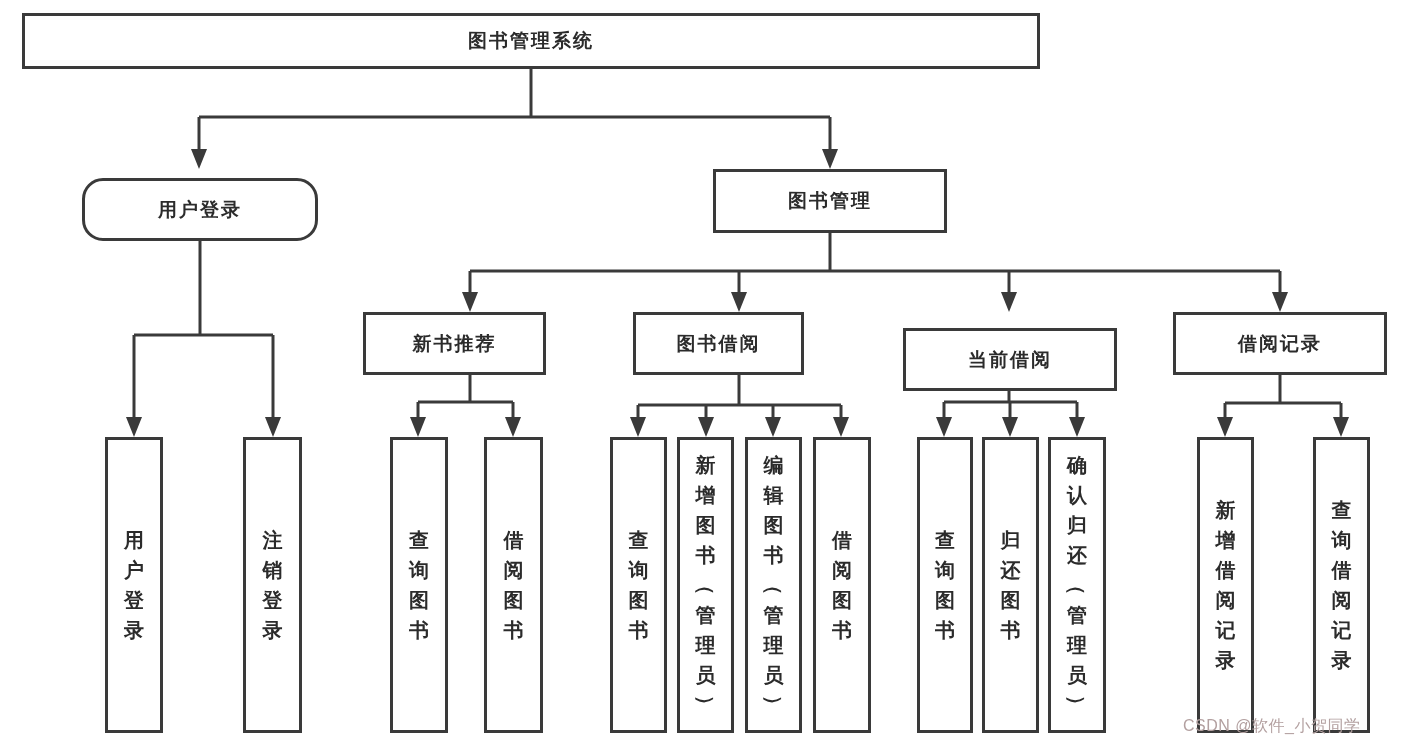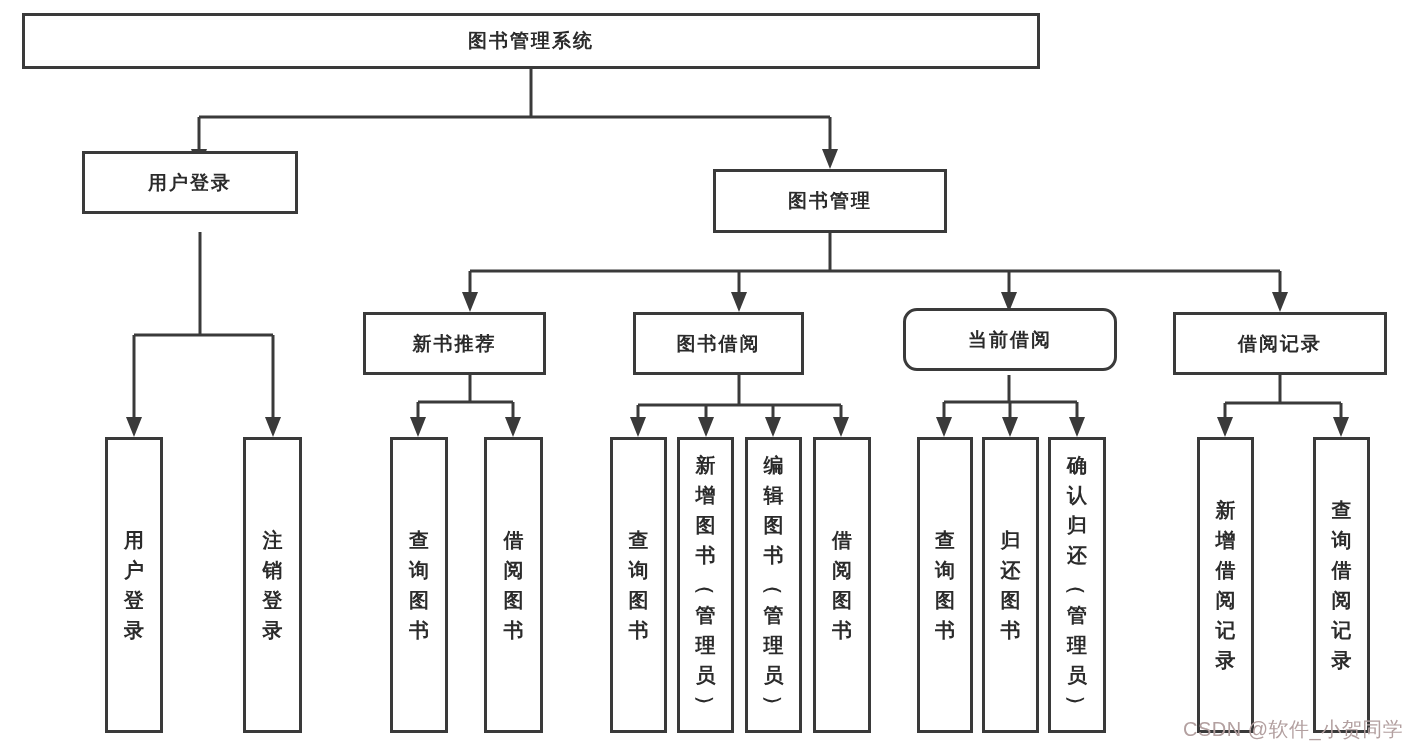--- a/index.html
+++ b/index.html
@@ -39,21 +39,21 @@
     font-size:20px;
     text-align:center;
   }
   .node.vertical .ch.rot{
     transform:rotate(90deg);
   }
   #watermark{
     position:absolute;
     left:1183px;
     top:716px;
-    font-size:20px;
+    font-size:16px;
     letter-spacing:0.5px;
     color:var(--wm,#b3a0a0);
     white-space:nowrap;
   }
 </style>
 </head>
 <body>
 
 <div id="canvas">
   <svg id="wires" xmlns="http://www.w3.org/2000/svg" viewBox="0 0 1405 747">
@@ -107,33 +107,33 @@
       <polygon points="1069,417 1085,417 1077,437" fill="#3a3a3a"></polygon>
       <line x1="1225" y1="403" x2="1225" y2="419" stroke="#3a3a3a" stroke-width="3"></line>
       <polygon points="1217,417 1233,417 1225,437" fill="#3a3a3a"></polygon>
       <line x1="1341" y1="403" x2="1341" y2="419" stroke="#3a3a3a" stroke-width="3"></line>
       <polygon points="1333,417 1349,417 1341,437" fill="#3a3a3a"></polygon>
     </svg>
 
   <div class="node" style="left: 22px; top: 13px; width: 1018px; height: 56px;">
       <span class="label">图书管理系统</span>
     </div>
-    <div class="node" style="left: 82px; top: 151px; width: 216px; height: 63px;">
+    <div class="node" style="left: 82px; top: 178px; width: 236px; height: 63px; border-radius: 21px;">
       <span class="label">用户登录</span>
     </div>
     <div class="node" style="left: 713px; top: 169px; width: 234px; height: 64px;">
       <span class="label">图书管理</span>
     </div>
     <div class="node" style="left: 363px; top: 312px; width: 183px; height: 63px;">
       <span class="label">新书推荐</span>
     </div>
     <div class="node" style="left: 633px; top: 312px; width: 171px; height: 63px;">
       <span class="label">图书借阅</span>
     </div>
-    <div class="node" style="left: 903px; top: 308px; width: 214px; height: 63px; border-radius: 14px;">
+    <div class="node" style="left: 903px; top: 328px; width: 214px; height: 63px;">
       <span class="label">当前借阅</span>
     </div>
     <div class="node" style="left: 1173px; top: 312px; width: 214px; height: 63px;">
       <span class="label">借阅记录</span>
     </div>
     <div class="node vertical" style="left: 105px; top: 437px; width: 58px; height: 296px;">
       <span class="label">
         <div class="ch">用</div>
         <div class="ch">户</div>
         <div class="ch">登</div>

